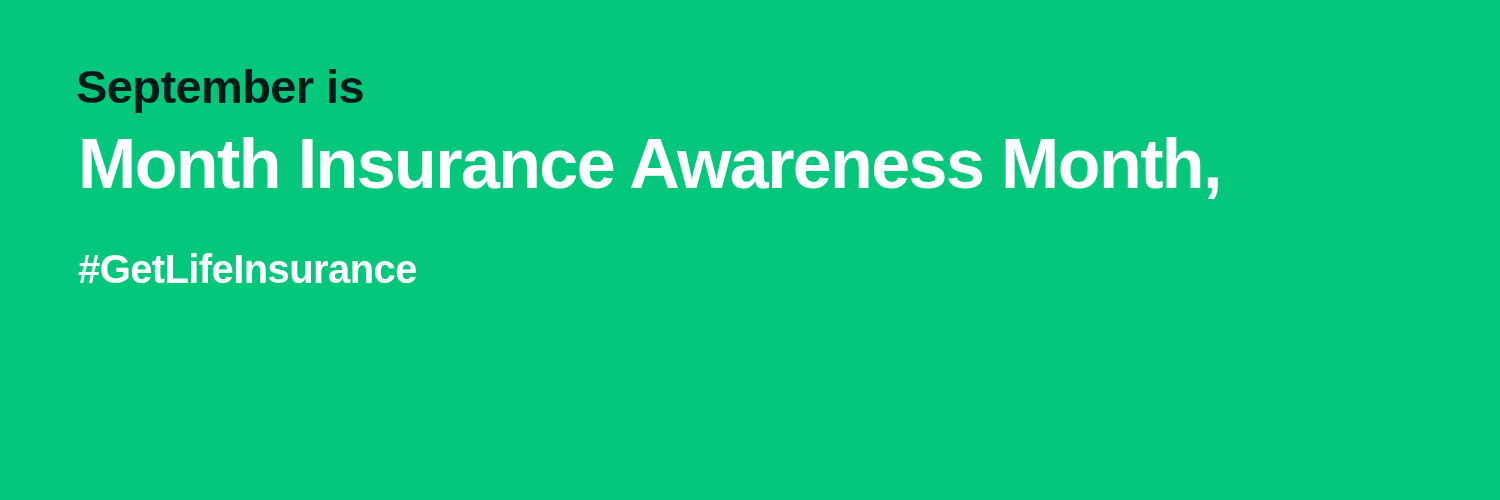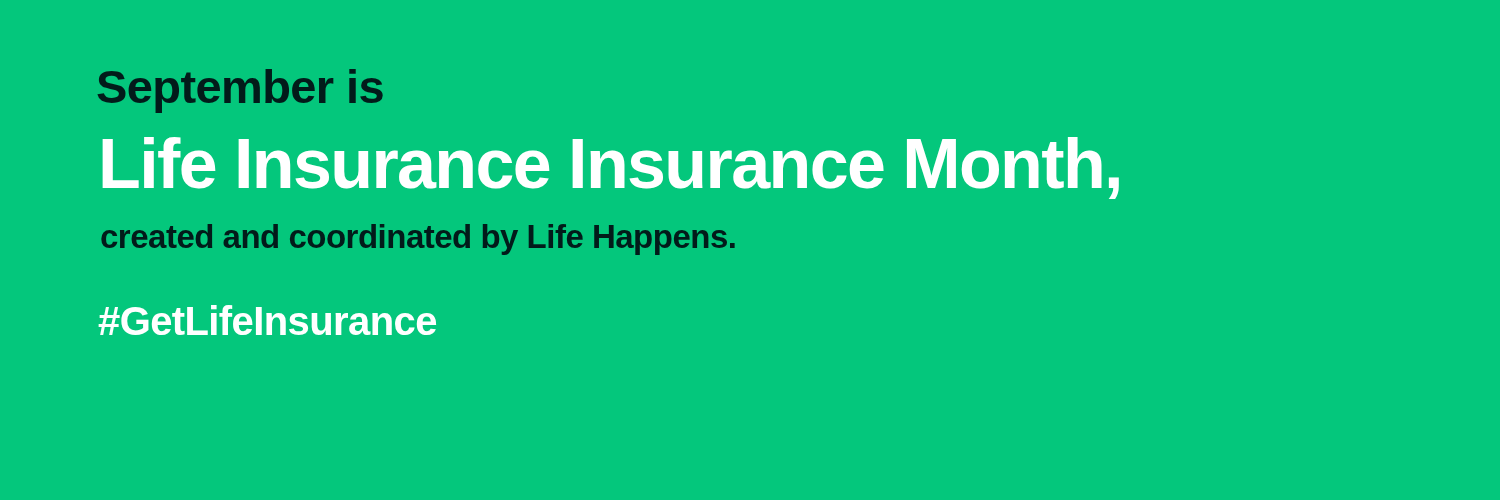--- a/index.html
+++ b/index.html
@@ -20,21 +20,21 @@
     position: relative;
     width: 1500px;
     height: 500px;
     box-sizing: border-box;
     background: #04c77c;
     overflow: hidden;
   }
 
   #content {
     position: absolute;
-    left: 96px;
+    left: 76px;
     top: 62px;
     width: 1360px;
   }
 
   
   .eyebrow {
     font-size: 47px;
     font-weight: 700;
     line-height: 1.06;
     letter-spacing: -0.6px;
@@ -92,23 +92,22 @@
 </style>
 </head>
 <body>
 
 <div id="banner">
 
   <div id="content">
 
     <p class="eyebrow">September is</p>
 
-    <h1 class="headline">Life Insurance Insurance Month,</h1>
+    <h1 class="headline">Month Insurance Awareness Month,</h1>
 
-    <p class="subline">created and coordinated by Life Happens.</p>
 
     <div class="hashtags">
       <span class="hashtag">#GetLifeInsurance</span>
     </div>
 
   </div>
 
 </div>
 
 </body></html>

